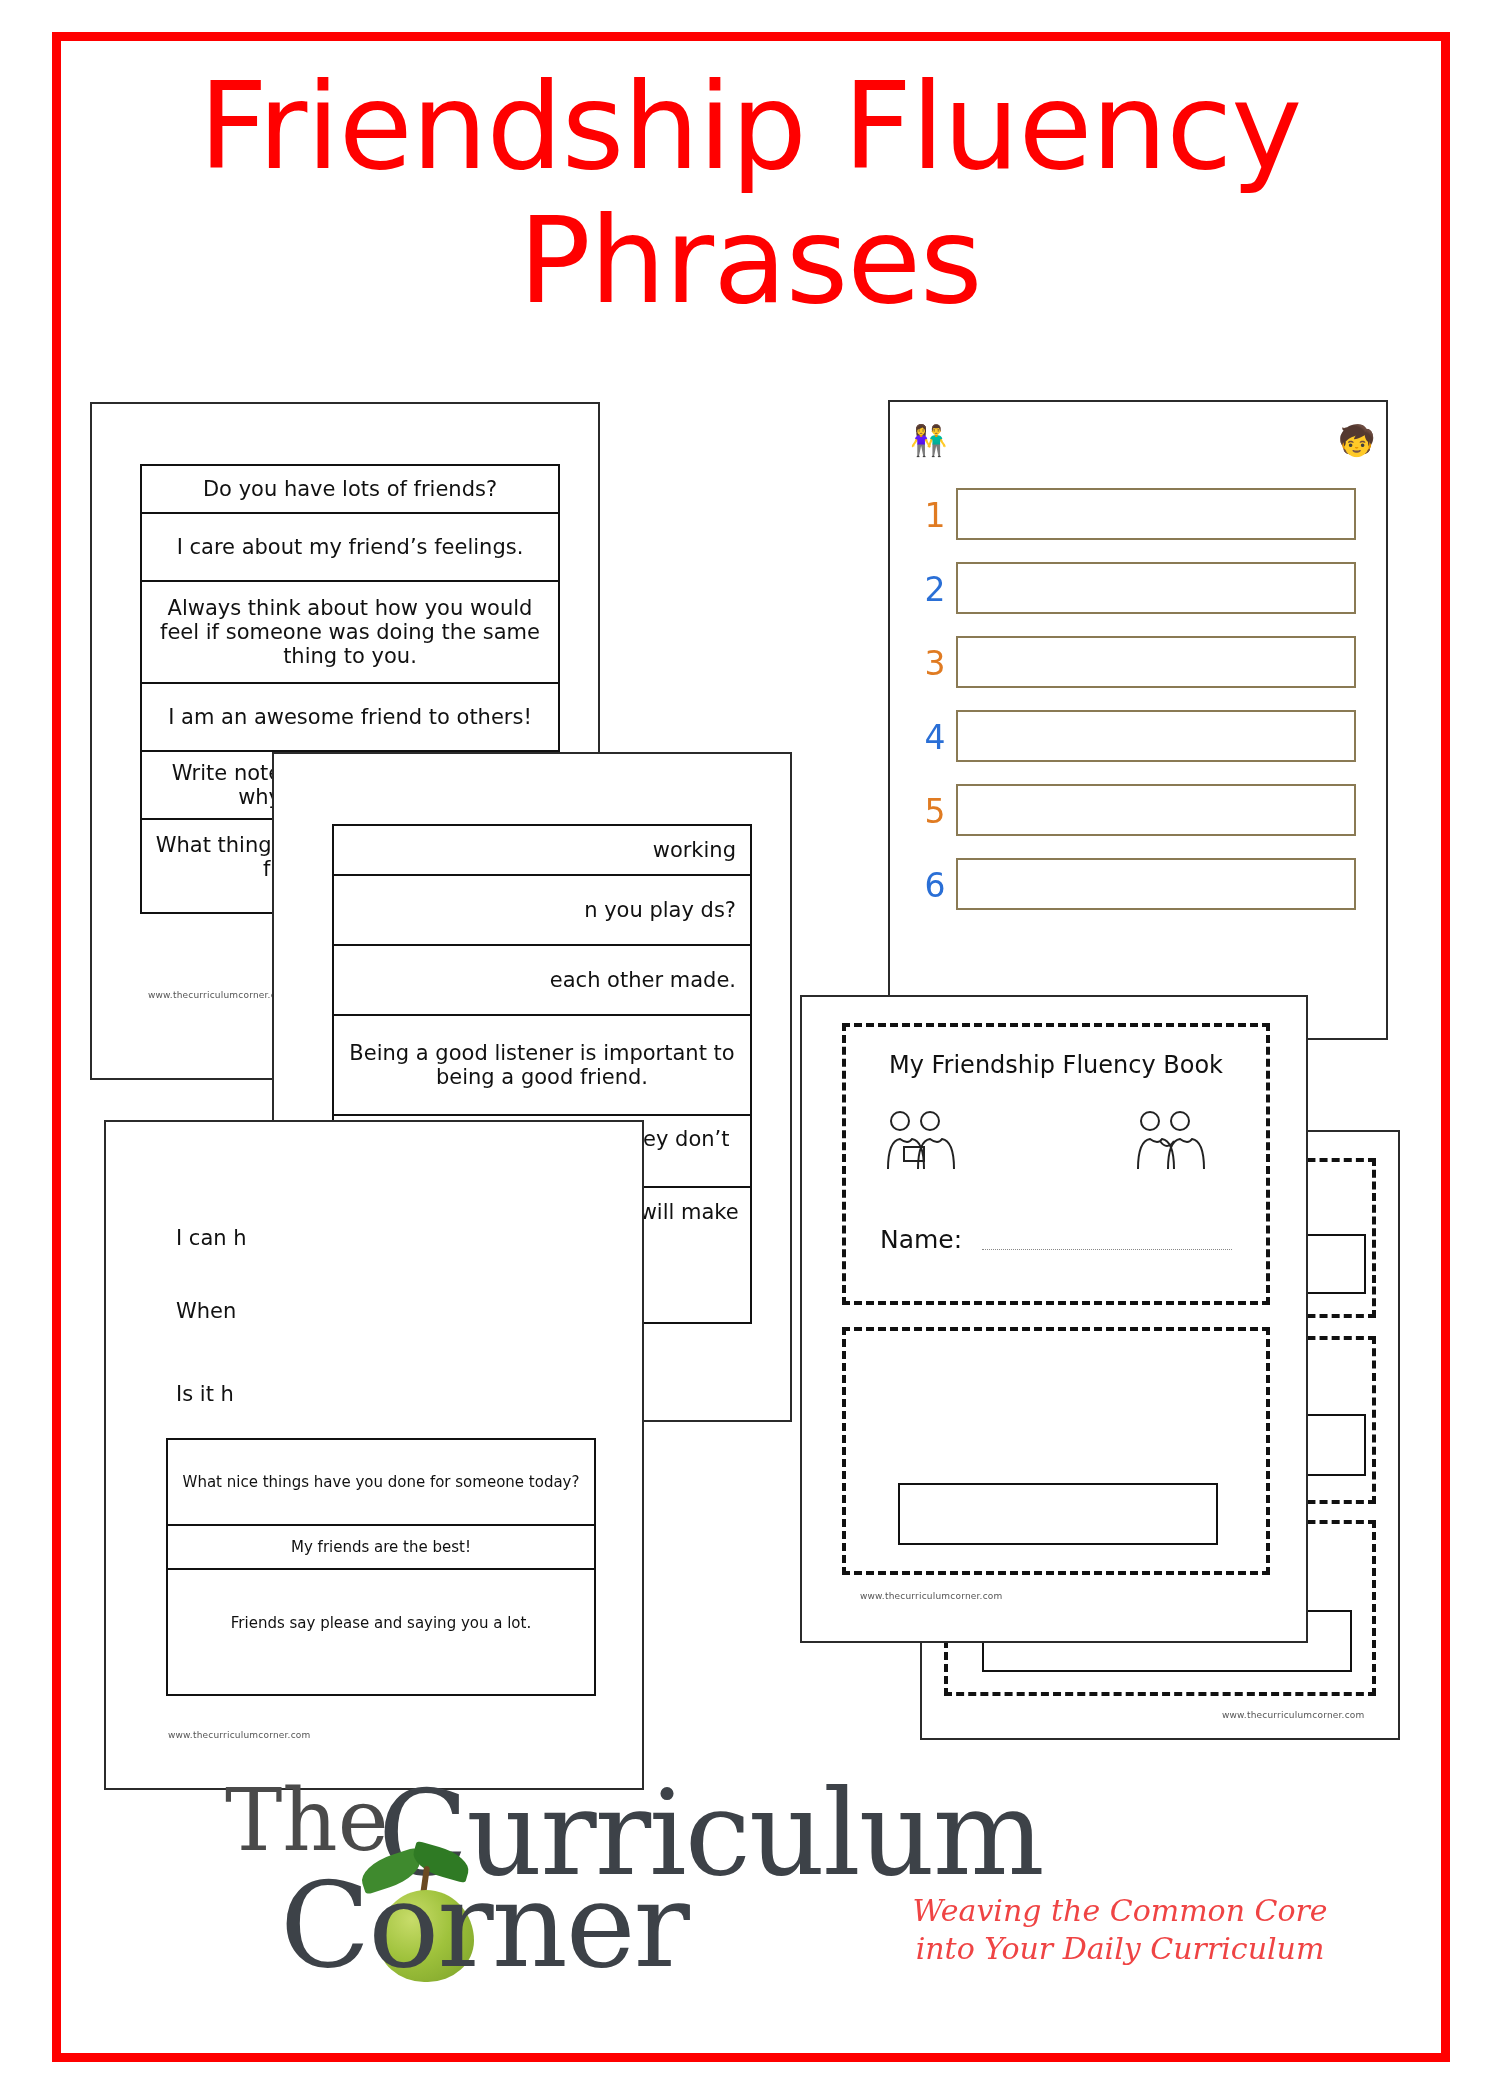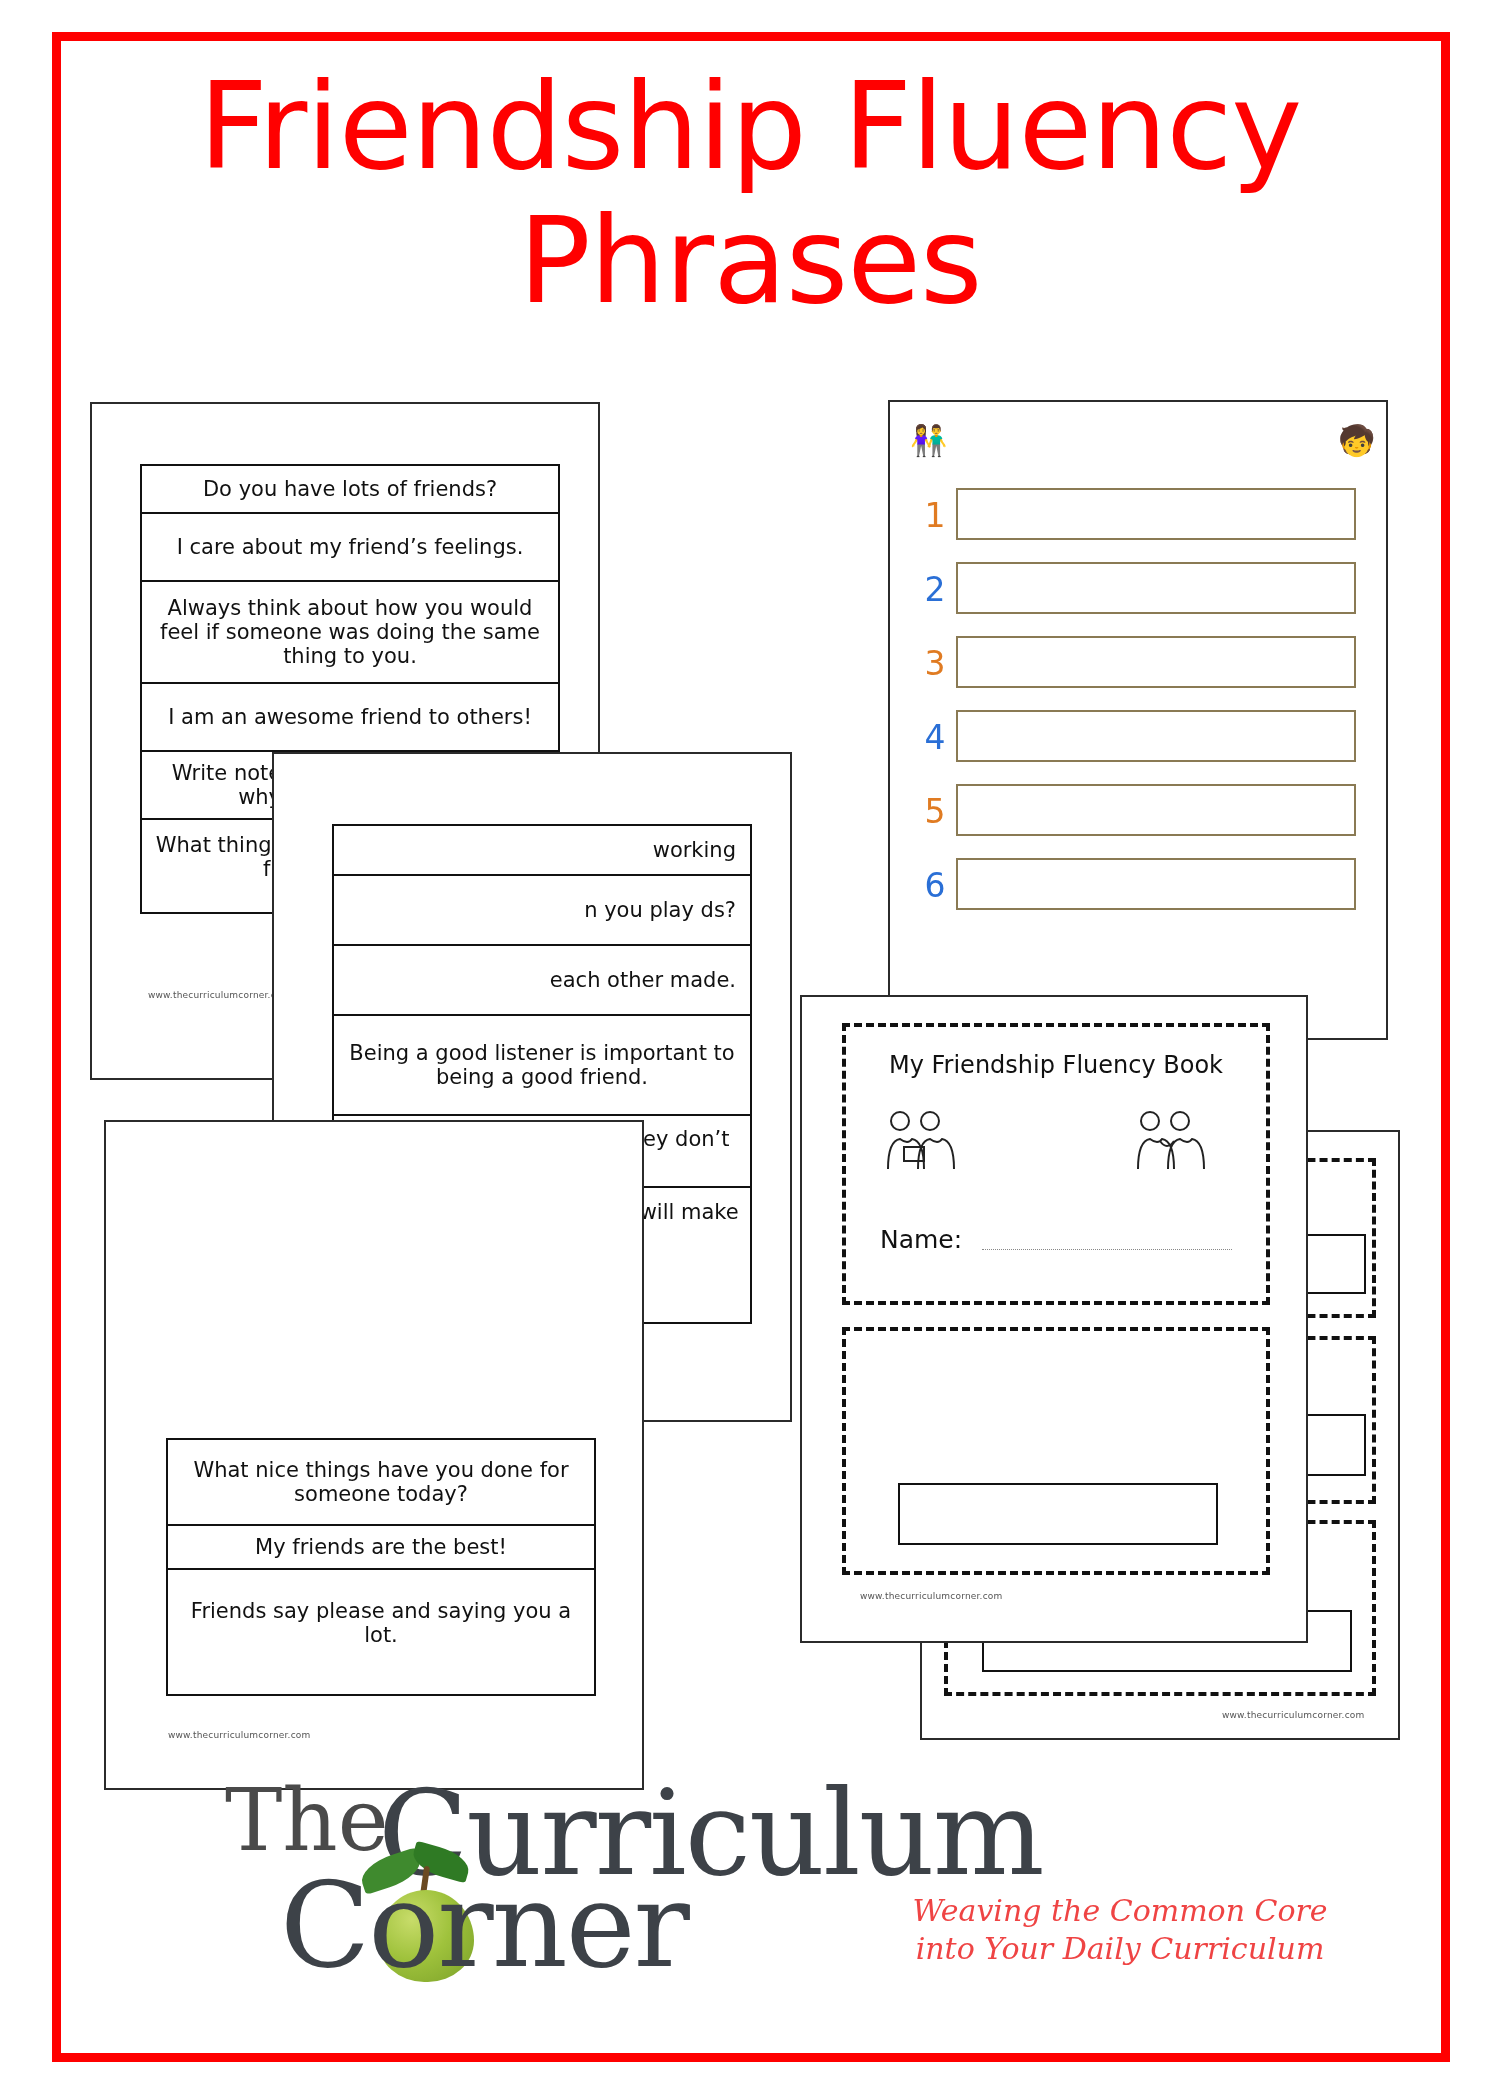--- a/index.html
+++ b/index.html
@@ -90,21 +90,21 @@
   #table-a { left: 48px; top: 60px; width: 420px; height: 450px; font-size: 21px; }
 
   
   #sheet-b { left: 272px; top: 752px; width: 520px; height: 670px; }
   #table-b { left: 58px; top: 70px; width: 420px; height: 500px; font-size: 21px; }
 
   
   #sheet-c { left: 104px; top: 1120px; width: 540px; height: 670px; }
   #table-c-top { left: 60px; top: 85px; width: 430px; height: 230px; font-size: 21px; border: none; }
   #table-c-top .phrase-cell { border-bottom: none; justify-content: flex-start; padding-left: 10px; }
-  #table-c { left: 60px; top: 316px; width: 430px; height: 258px; font-size: 21px; }
+  #table-c { left: 60px; top: 316px; width: 430px; height: 258px; font-size: 15px; }
 
   
   #sheet-d { left: 888px; top: 400px; width: 500px; height: 640px; }
   .rrk-title {
     position: absolute;
     left: 0; top: 30px;
     width: 500px;
     text-align: center;
     color: #ff0000;
     font-size: 30px;
@@ -301,20 +301,25 @@
       <div class="phrase-cell" style="height:70px; justify-content:flex-end; padding-right:14px;">n you play ds?</div>
       <div class="phrase-cell" style="height:70px; justify-content:flex-end; padding-right:14px;">each other made.</div>
       <div class="phrase-cell" style="height:100px;">Being a good listener is important to being a good friend.</div>
       <div class="phrase-cell" style="height:72px;">Always include others so they don’t feel left out.</div>
       <div class="phrase-cell" style="height:72px;">Tell your friends things that will make them feel happy.</div>
     </div>
     <div class="credit" style="left:60px; top:610px;">www.thecurriculumcorner.com</div>
   </div>
 
   <div class="sheet" id="sheet-c">
+    <div class="phrase-table" id="table-c-top">
+      <div class="phrase-cell" style="height:62px;">I can h</div>
+      <div class="phrase-cell" style="height:84px;">When</div>
+      <div class="phrase-cell" style="height:82px;">Is it h</div>
+    </div>
     <div class="phrase-table" id="table-c">
       <div class="phrase-cell" style="height:86px;">What nice things have you done for someone today?</div>
       <div class="phrase-cell" style="height:44px;">My friends are the best!</div>
       <div class="phrase-cell" style="height:106px;">Friends say please and saying you a lot.</div>
     </div>
     <div class="credit" style="left:62px; top:608px;">www.thecurriculumcorner.com</div>
   </div>
 
   <div class="sheet" id="sheet-d">
     <div class="kid-icon" style="left:20px; top:24px;">👫</div>

